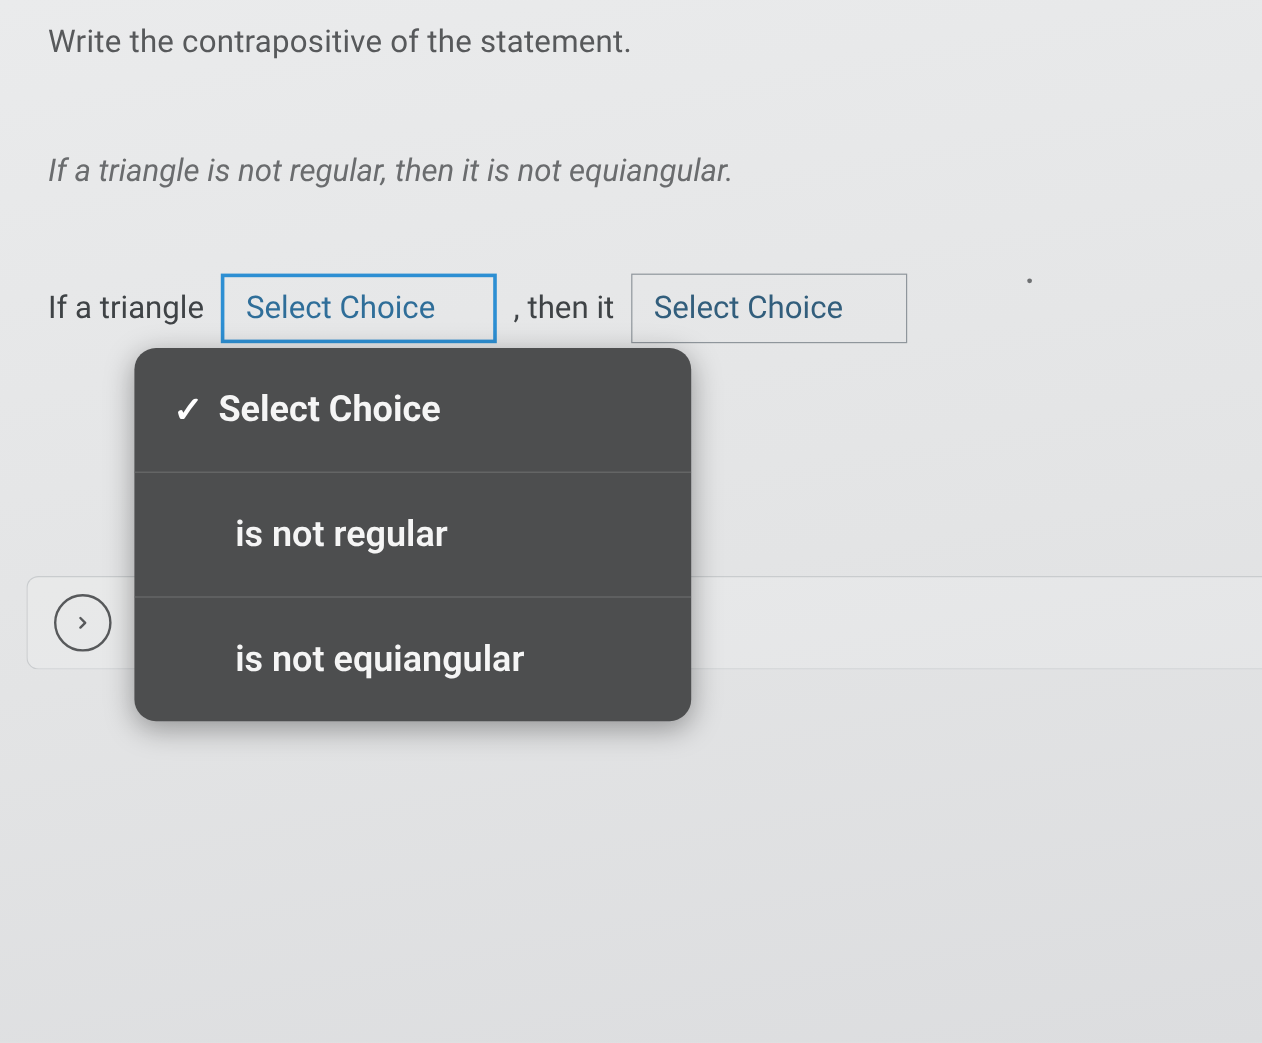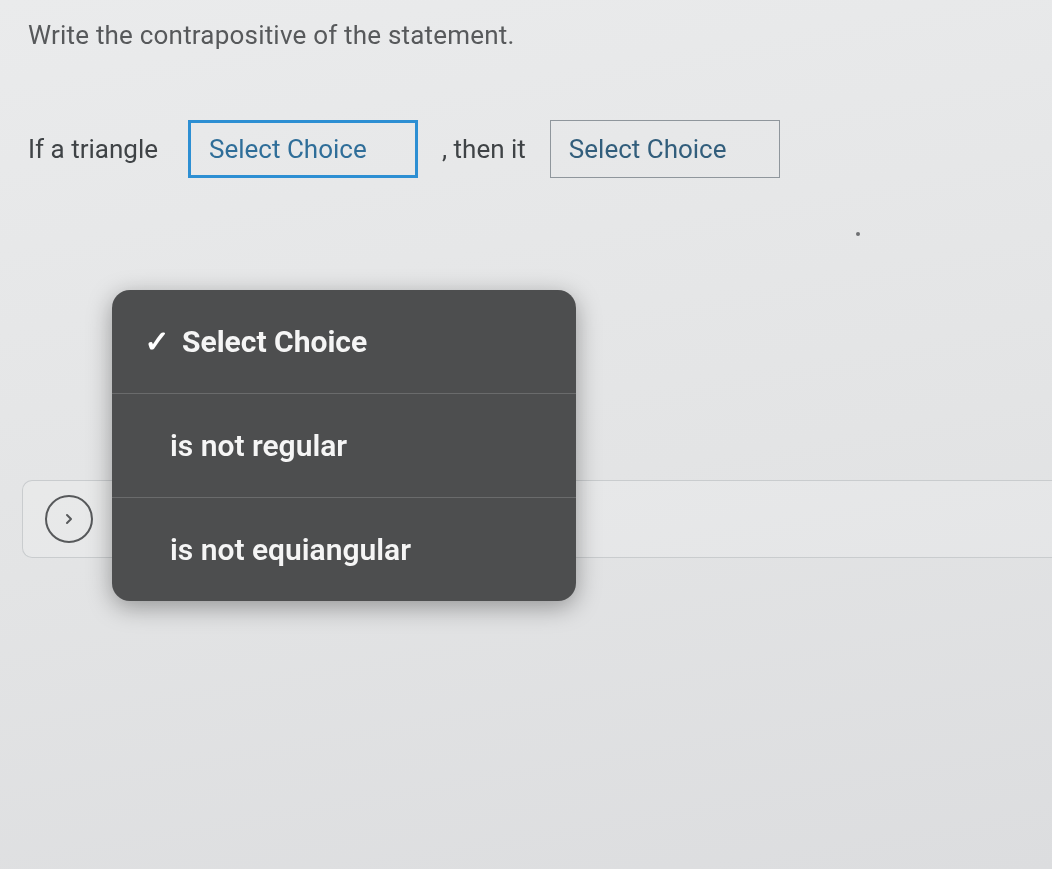--- a/index.html
+++ b/index.html
@@ -1,57 +1,58 @@
 <!DOCTYPE html>
 <html><head>
 <meta charset="utf-8">
 <style>
   html,body{margin:0;padding:0;width:1052px;height:869px;overflow:hidden;
     font-family:-apple-system,BlinkMacSystemFont,"Segoe UI",Roboto,Helvetica,Arial,sans-serif;
     background:linear-gradient(170deg,#eaebec 0%,#e3e4e5 55%,#dcdddf 100%);color:#3f4346}
-  .wrap{padding:20px 40px 0 28px;position:relative;height:100%;box-sizing:border-box}
+  .wrap{padding:20px 40px 0 40px;position:relative;height:100%;box-sizing:border-box}
   .prompt{font-size:26px;color:#57595b;letter-spacing:.2px;margin-top:0}
   .stmt{font-size:26px;color:#6a6c6e;font-style:italic;margin-top:78px}
   .fill-row{display:flex;align-items:center;margin-top:70px;font-size:26px;
     color:#3f4346;flex-wrap:nowrap}
   .lead,.mid{white-space:nowrap}
-  .lead{margin-right:30px}
-  .mid{margin:0 24px}
+  .lead{margin-right:14px}
+  .mid{margin:0 14px}
   .selbox{border:1px solid #8f969c;height:58px;display:flex;align-items:center;
     padding:0 18px;font-size:26px;color:#325e7c;background:transparent;min-width:230px;
     box-sizing:border-box;cursor:pointer}
   .selbox.active{border:3px solid #2d8fd3;color:#2f6e99}
   .dropdown{position:absolute;left:112px;top:290px;width:464px;background:#4d4e4f;
     border-radius:18px;box-shadow:0 6px 24px rgba(0,0,0,.35);overflow:hidden;z-index:10}
   .dd-item{display:flex;align-items:center;height:103px;padding:0 28px 0 28px;
     font-size:30px;color:#f5f5f5;border-top:1px solid #6a6b6c;cursor:pointer;font-weight:600}
   .dd-item:first-child{border-top:none}
   .dd-item.sel{font-weight:700}
   .check{display:inline-flex;width:34px;justify-content:center;margin-right:8px;
     font-size:30px;color:#fff}
   .dd-item:not(.sel) .check{visibility:hidden}
-  .dd-item:not(.sel) .dd-label{margin-left:30px}
+  .dd-item:not(.sel) .dd-label{margin-left:56px}
   .next-bar{position:absolute;left:22px;right:0;top:480px;height:76px;
     border:1px solid #c9ccce;border-right:none;border-left:1px solid #c9ccce;
     border-radius:10px 0 0 10px;background:rgba(255,255,255,.15);z-index:1;
     display:flex;align-items:center}
   .next-btn{width:44px;height:44px;border:2px solid #57595b;border-radius:50%;
     margin-left:22px;display:flex;align-items:center;justify-content:center;
     color:#57595b;cursor:pointer;background:transparent}
   .next-btn svg{width:16px;height:16px}
   .dot{position:absolute;right:192px;top:232px;width:4px;height:4px;
     background:#6e7072;border-radius:50%}
 </style>
 </head>
 <body>
 
 <div class="wrap">
 
   <div class="prompt">Write the contrapositive of the statement.</div>
 
+  <div class="stmt">If a triangle is not regular, then it is not equiangular.</div>
 
   <div class="fill-row">
     <span class="lead">If a triangle</span>
 
     <div class="selbox active" title="Select Choice">Select Choice</div>
 
     <span class="mid">, then it</span>
 
     <div class="selbox" title="Select Choice">Select Choice</div>
 

